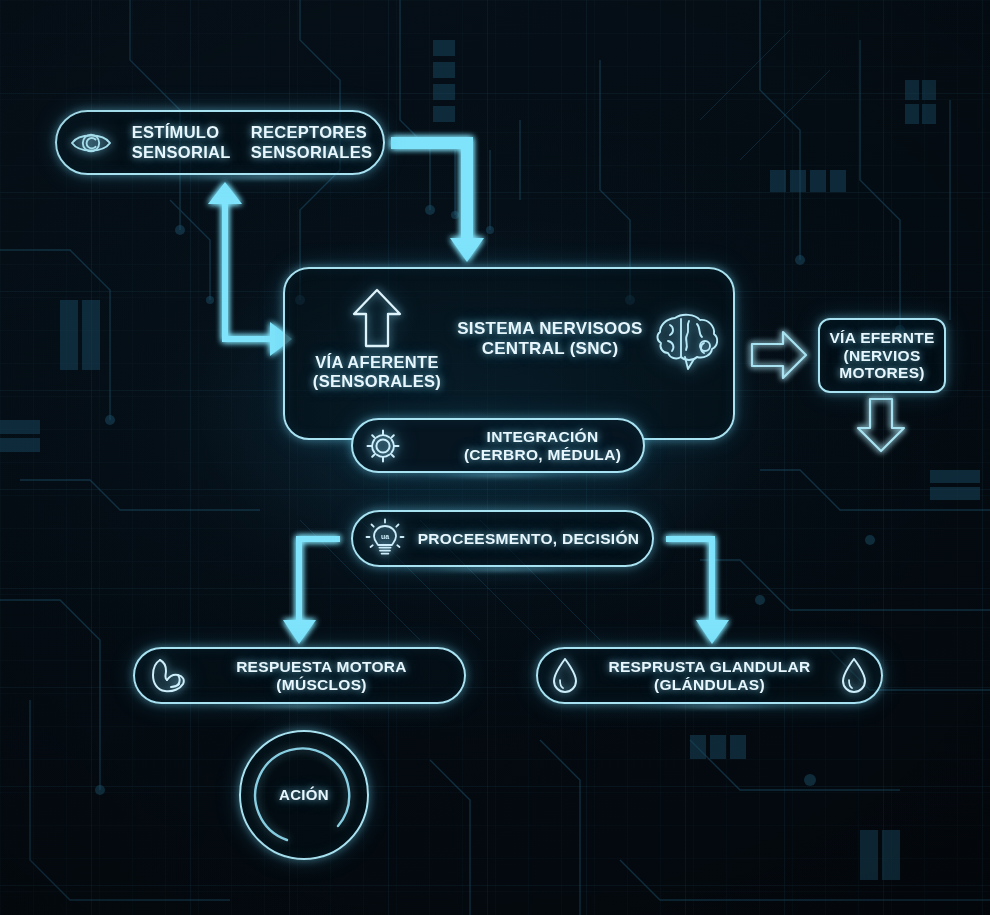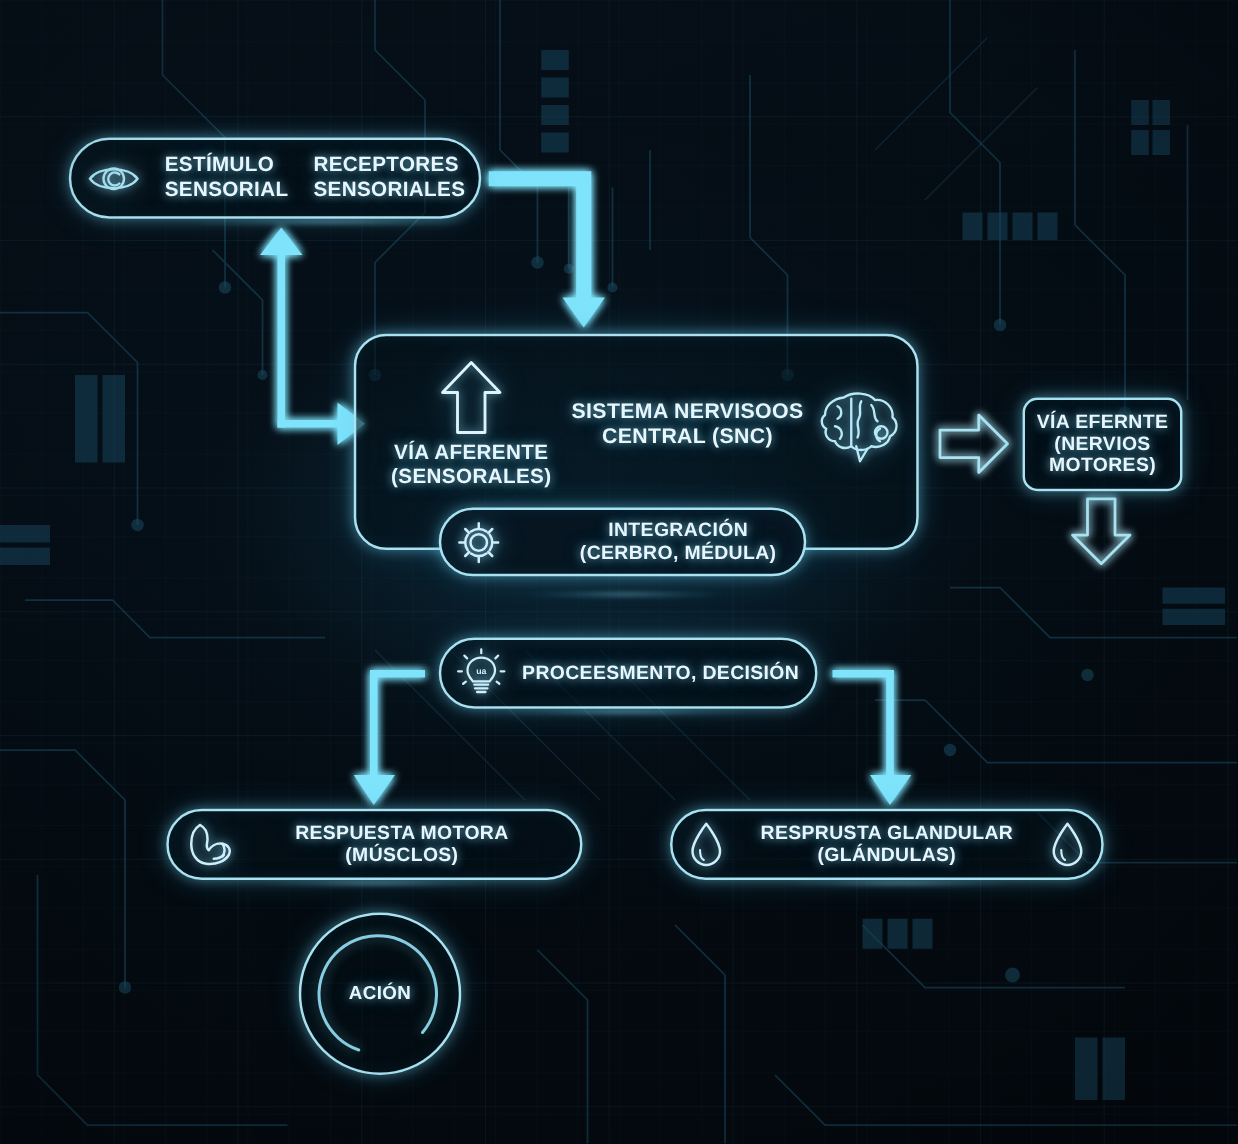--- a/index.html
+++ b/index.html
@@ -95,21 +95,21 @@
     display: flex; flex-direction: column; align-items: center; gap: 4px;
   }
   #cns-afferent .label { font-size: 16.5px; }
   #cns-title {
     position: absolute; left: 165px; top: 50px; width: 200px;
     text-align: center; font-size: 17px;
   }
   #cns-brain { position: absolute; left: 370px; top: 40px; }
 
   #integration-node {
-    left: 351px; top: 406px; width: 294px; height: 55px;
+    left: 351px; top: 418px; width: 294px; height: 55px;
     padding-left: 10px; z-index: 6;
     background: #061520;
     gap: 39px;
   }
   #integration-node .label { font-size: 15.5px; text-align: center; flex: 1; }
 
   #efferent-node {
     left: 818px; top: 318px; width: 128px; height: 75px;
     border-radius: 12px; justify-content: center;
   }

